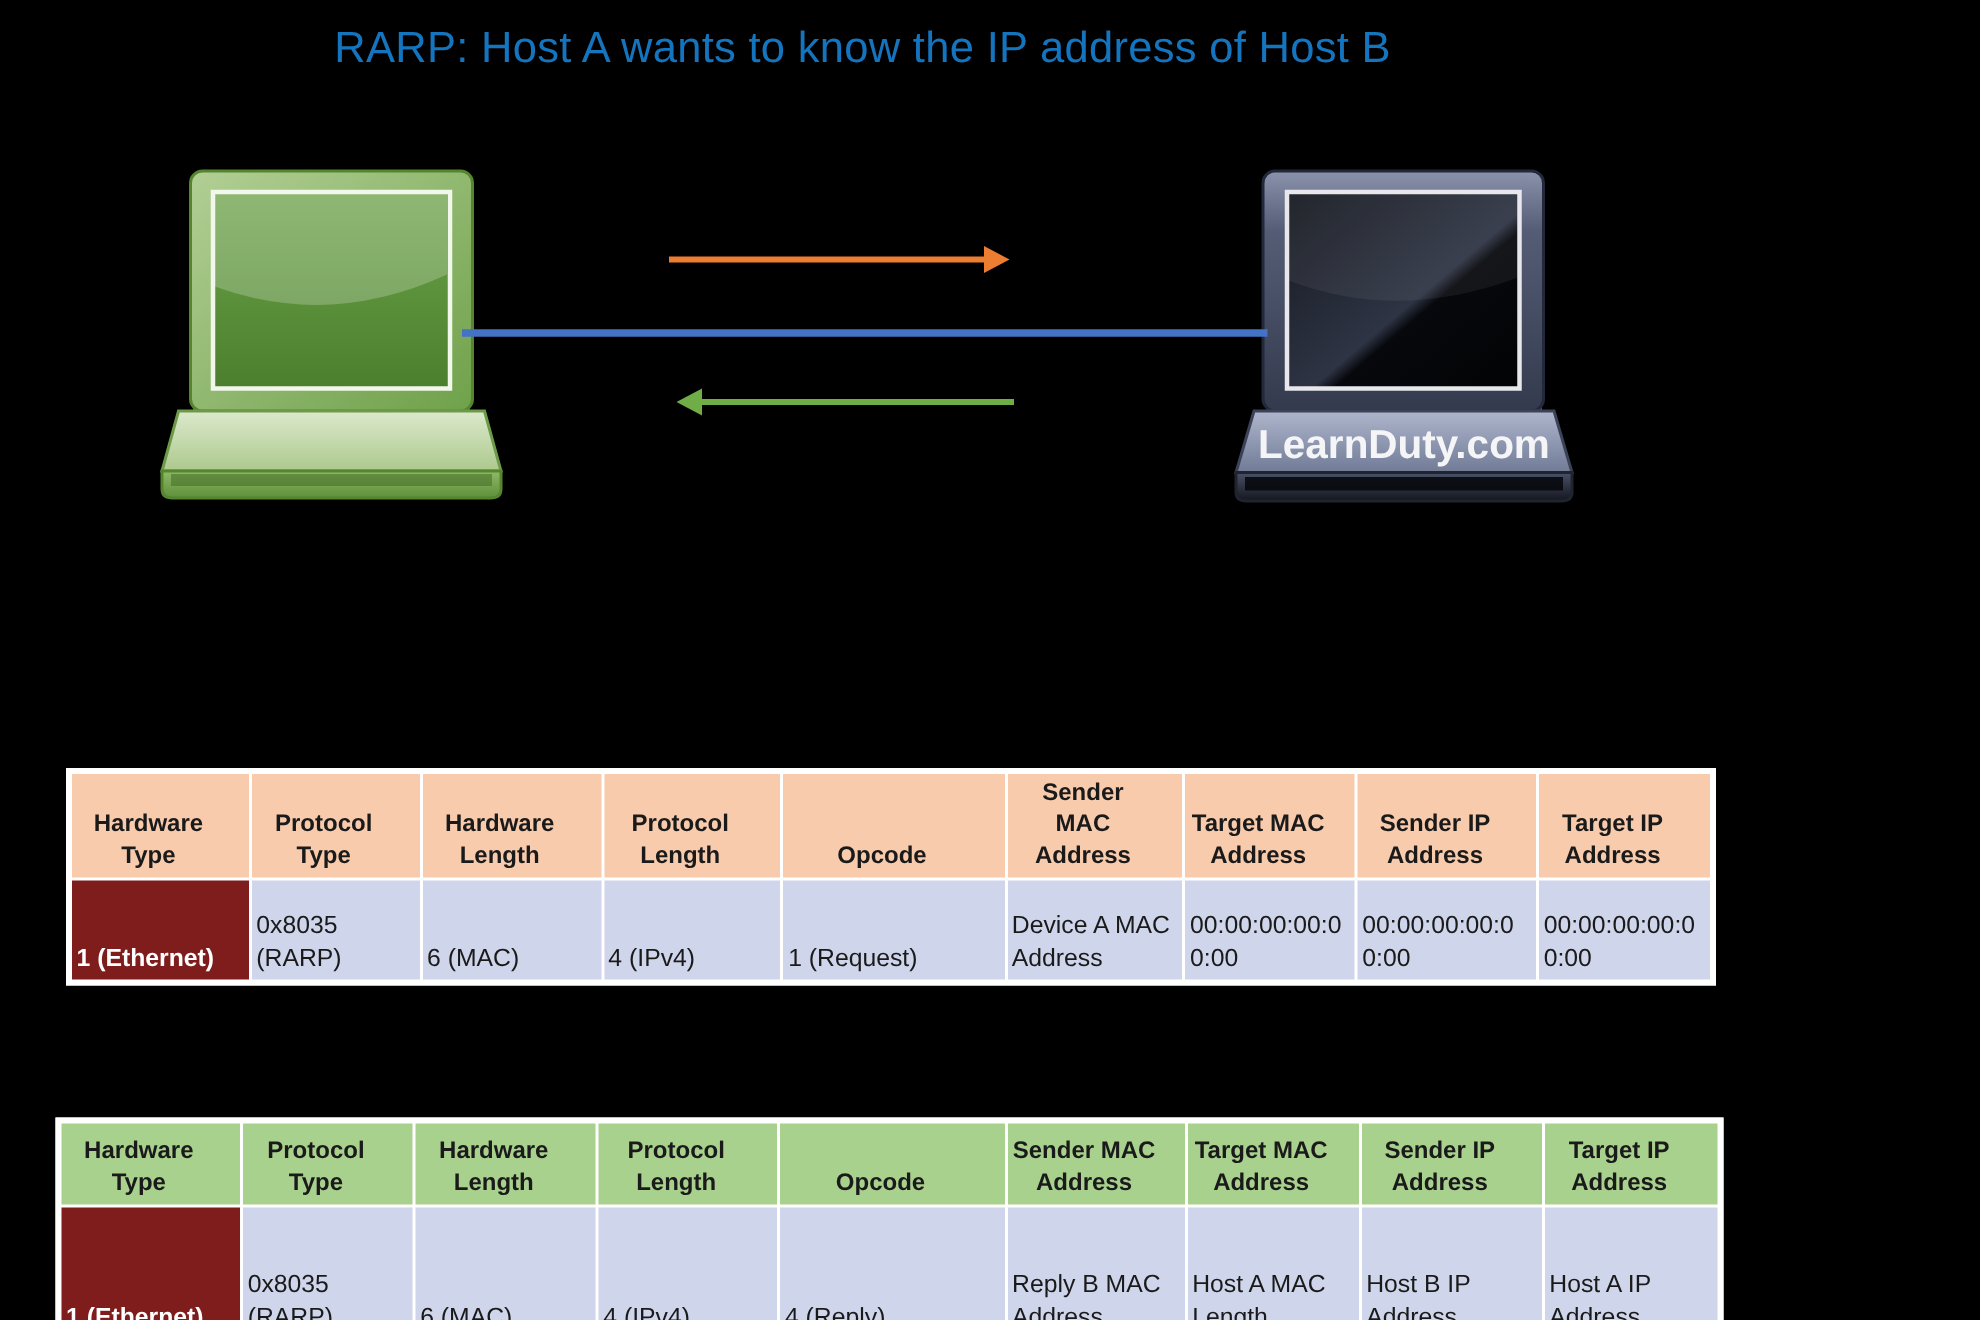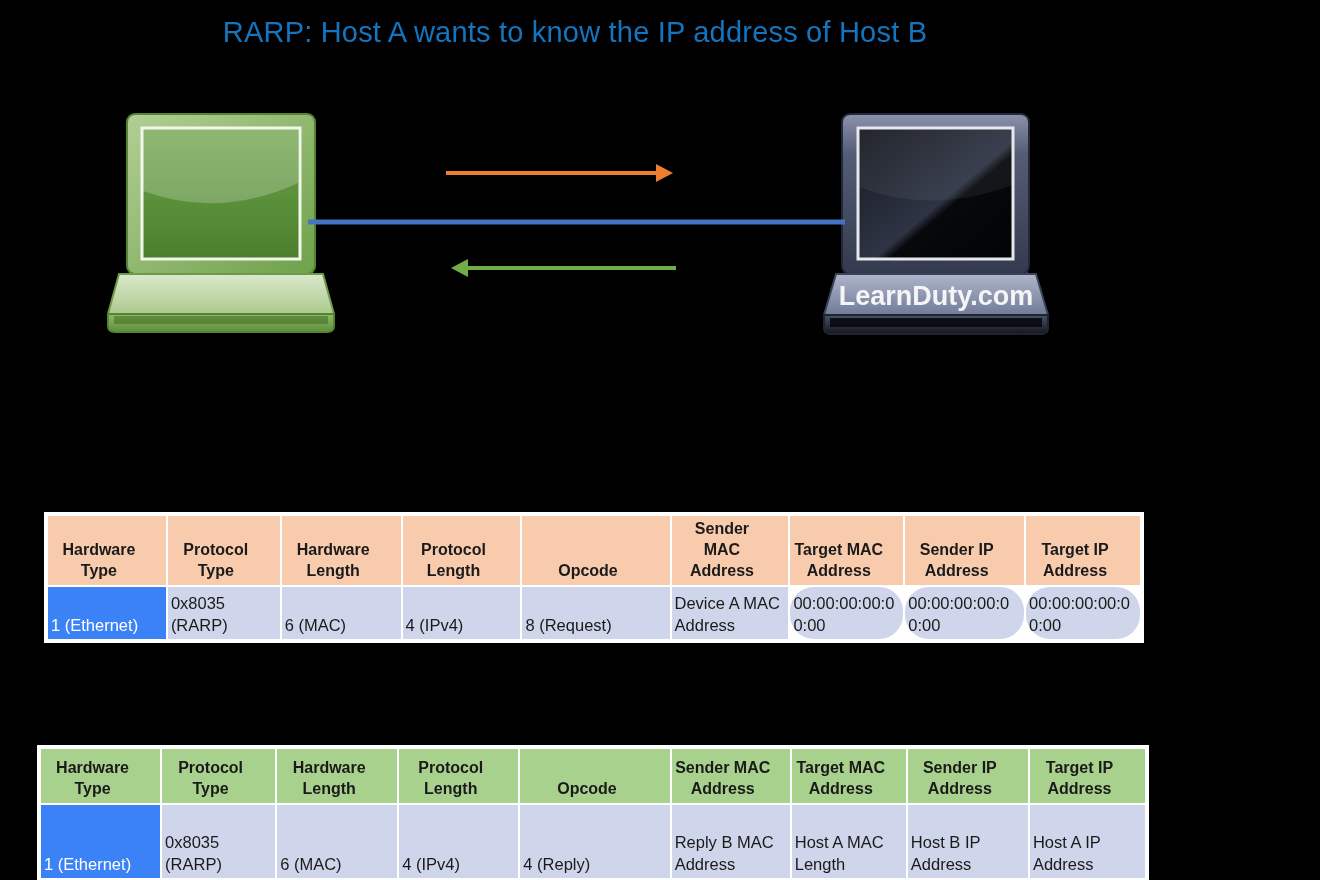--- a/index.html
+++ b/index.html
@@ -20,29 +20,29 @@
     background:#fff;border:2px solid #fff;table-layout:fixed;
   }
   #req-table{left:44px;top:512px;width:1100px;}
   #rep-table{left:37px;top:745px;width:1112px;}
   table.pkt th{
     font-size:16px;font-weight:bold;color:#1a1a1a;text-align:center;
     vertical-align:bottom;padding:2px 19px 4px 3px;line-height:21px;height:48px;
   }
   table.pkt td{
     font-size:16.5px;color:#1a1a1a;text-align:left;vertical-align:bottom;
-    padding:2px 2px 3px 3px;line-height:22px;
+    padding:16px 2px 3px 3px;line-height:22px;
   }
   #req-table td{height:47px;}
   #rep-table td{height:68px;}
   .hdr-req{background:#F8CBAD;}
   .hdr-rep{background:#A9D18E;}
   .cell{background:#CFD5EA;}
-  .cell-hl{background:#3b82f6;color:#fff !important;font-weight:normal;}
-  .wrapmac{word-break:break-all;border-radius:24px;}
+  .cell-hl{background:#7f1d1d;color:#fff !important;font-weight:bold;}
+  .wrapmac{word-break:break-all;}
 </style>
 </head>
 <body>
 
 <div class="canvas">
 
   <div class="title">RARP: Host A wants to know the IP address of Host B</div>
 
   <svg class="laptop-a" width="232" height="224" viewBox="0 0 232 224">
     <defs>
@@ -138,21 +138,21 @@
       <th class="hdr-req">Sender MAC Address</th>
       <th class="hdr-req">Target MAC Address</th>
       <th class="hdr-req">Sender IP Address</th>
       <th class="hdr-req">Target IP Address</th>
     </tr>
     <tr>
       <td class="cell cell-hl">1 (Ethernet)</td>
       <td class="cell">0x8035 (RARP)</td>
       <td class="cell">6 (MAC)</td>
       <td class="cell">4 (IPv4)</td>
-      <td class="cell">8 (Request)</td>
+      <td class="cell">1 (Request)</td>
       <td class="cell">Device A MAC Address</td>
       <td class="cell wrapmac">00:00:00:00:00:00</td>
       <td class="cell wrapmac">00:00:00:00:00:00</td>
       <td class="cell wrapmac">00:00:00:00:00:00</td>
     </tr>
   </tbody>
     </table>
 
   <table class="pkt" id="rep-table">
     <colgroup>

